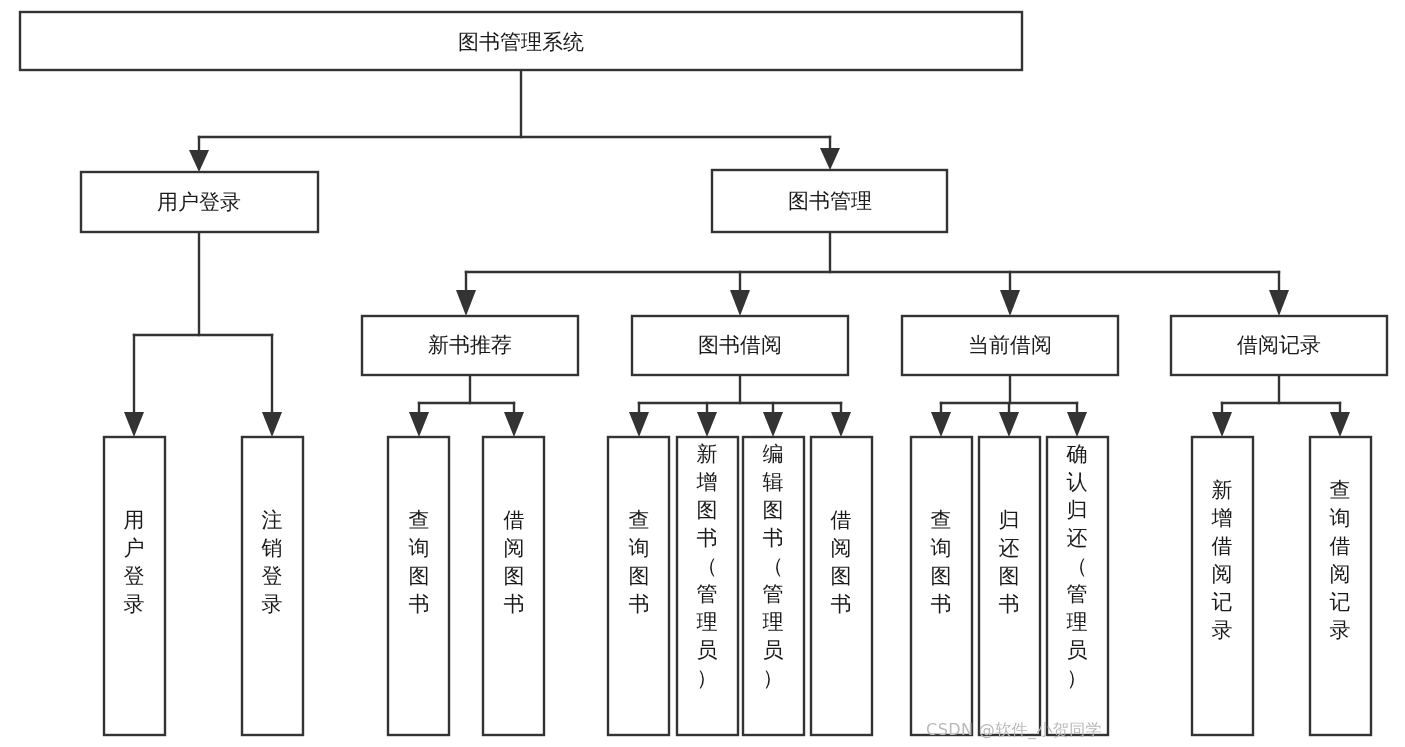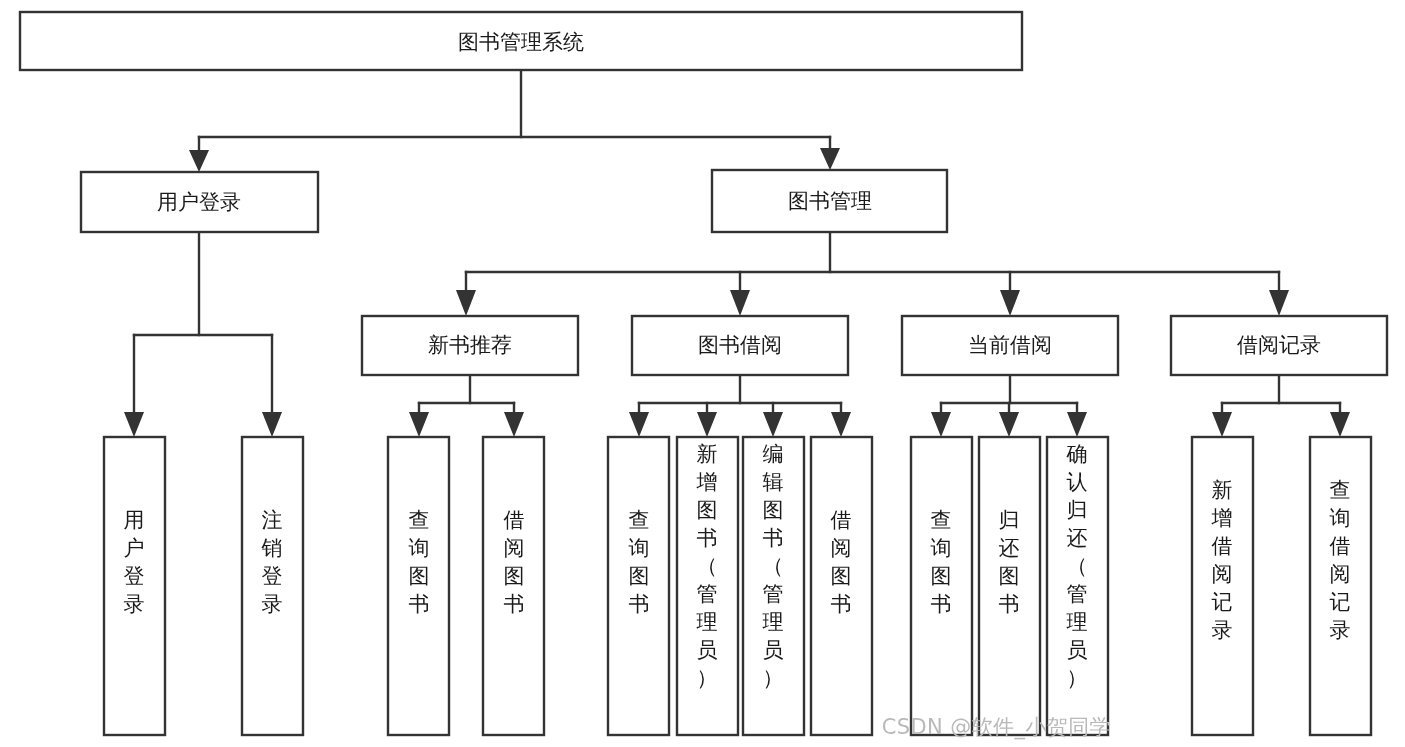--- a/index.html
+++ b/index.html
@@ -50,24 +50,24 @@
     dominant-baseline: middle;
   }
   .node-label-v {
     font-family: "DejaVu Sans", "Liberation Sans", sans-serif;
     font-size: 21px;
     fill: #1a1a1a;
     text-anchor: middle;
   }
   .watermark {
     position: absolute;
-    right: 13px;
+    right: 22px;
     bottom: 6px;
     font-family: "DejaVu Sans", "Liberation Sans", sans-serif;
-    font-size: 21px;
+    font-size: 16px;
     color: #b9b9b9;
     letter-spacing: 0.4px;
     white-space: nowrap;
     user-select: none;
   }
 </style>
 </head>
 <body>
 
 <div id="diagram-root">

